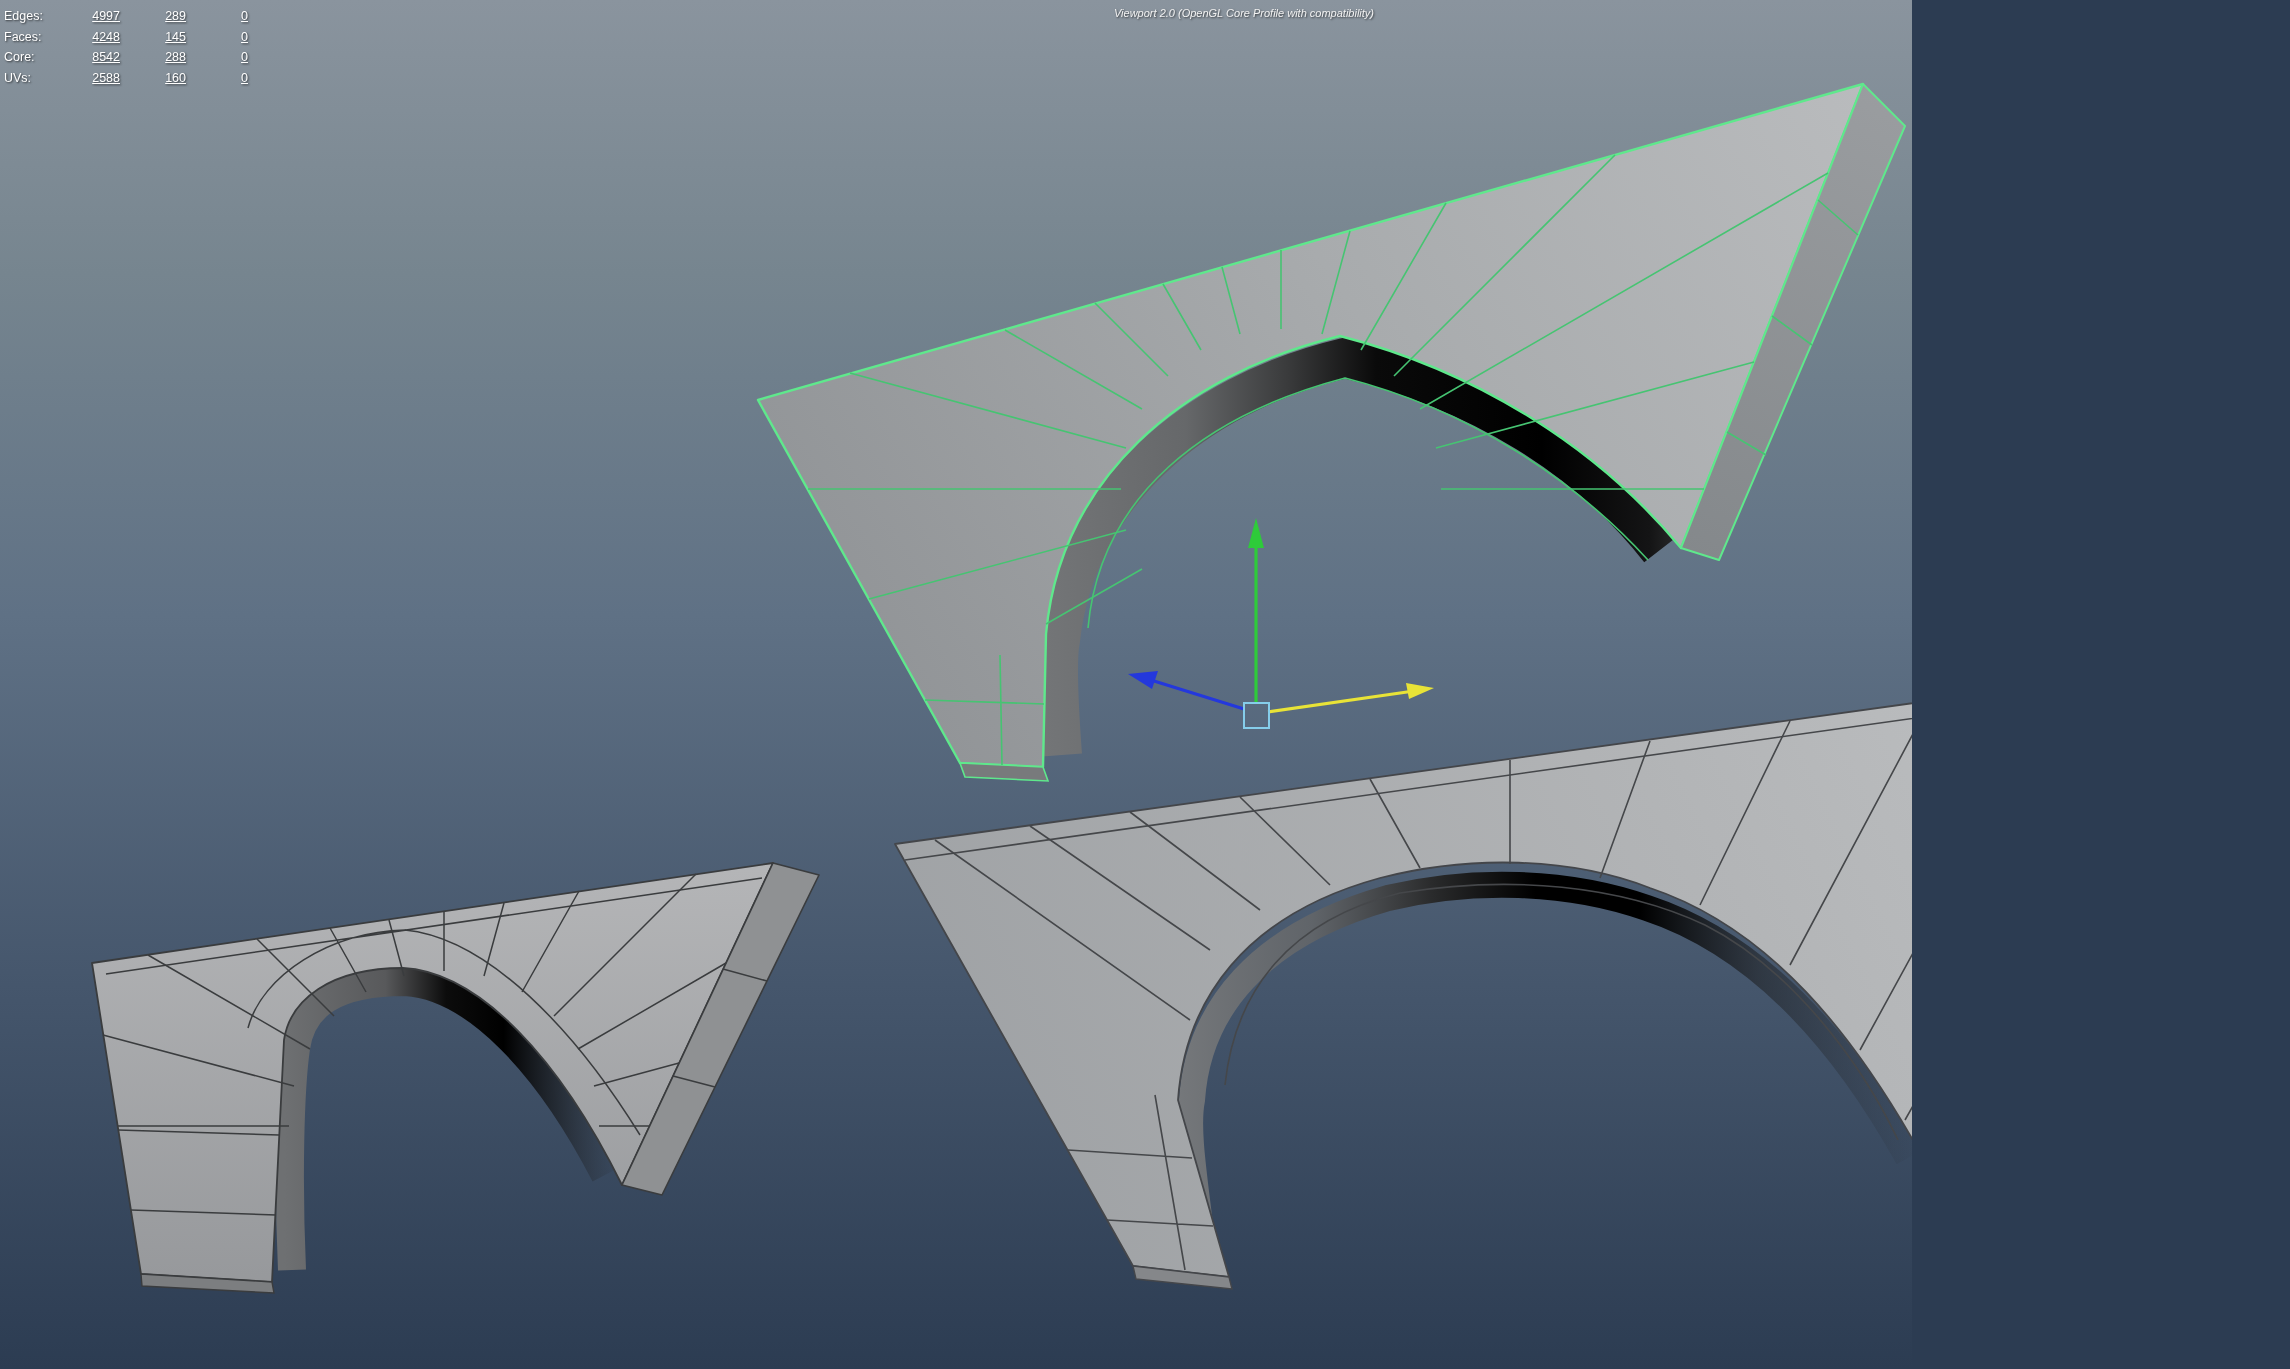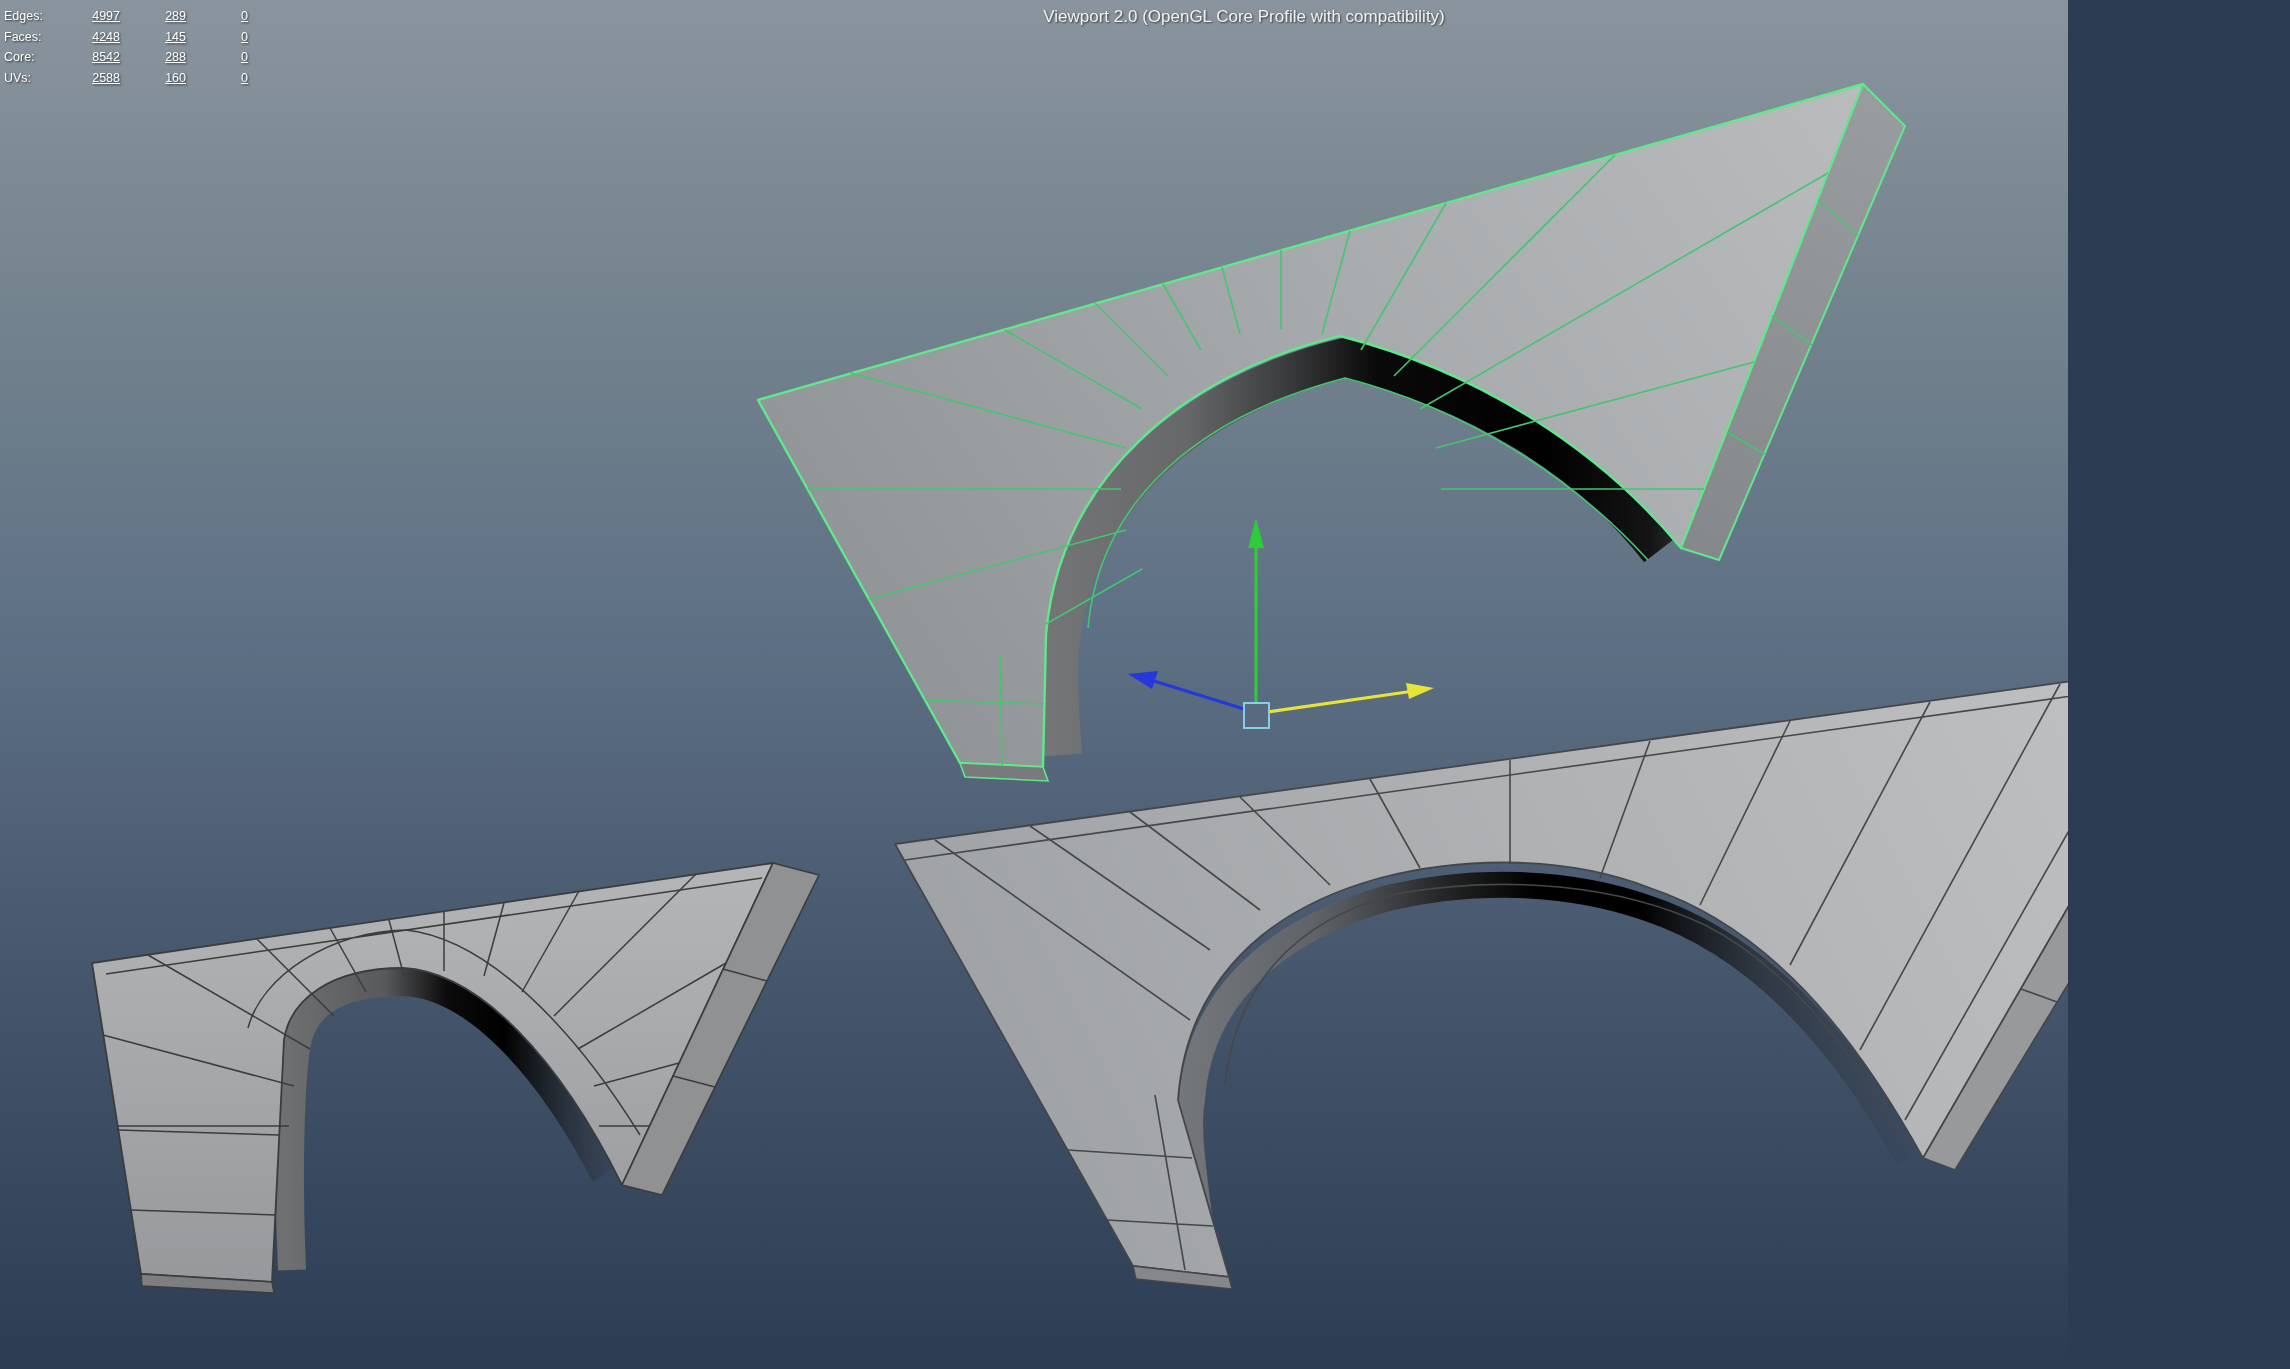--- a/index.html
+++ b/index.html
@@ -1,35 +1,35 @@
 <!DOCTYPE html>
 <html><head>
 <meta charset="utf-8">
 <style>
   html,body{margin:0;padding:0;}
   body{width:2290px;height:1369px;overflow:hidden;background:#2c3c52;}
   .viewport{
-    position:relative;width:2068px;height:1369px;overflow:hidden;
+    position:relative;width:1912px;height:1369px;overflow:hidden;
     background:linear-gradient(180deg,#8a949e 0%,#76858f 20%,#5f7185 45%,#45566c 72%,#2c3c52 100%);
     font-family:"Liberation Sans",sans-serif;
   }
   .scene-svg{position:absolute;left:0;top:0;width:2290px;height:1369px;}
   .hud{
     position:absolute;top:6px;left:4px;color:#ffffff;
     font-size:12.5px;line-height:20.5px;
     text-shadow:1px 1px 2px rgba(0,0,0,0.65);
     user-select:none;
   }
   .hud-row{display:grid;grid-template-columns:60px 56px 66px 62px;height:20.5px;align-items:center;}
   .hud-label{text-align:left;}
   .hud-val{text-align:right;text-decoration:underline;}
   .renderer-label{
     position:absolute;top:7px;left:1244px;transform:translateX(-50%);
-    color:#f2f2f2;font-size:17px;white-space:nowrap;
-    text-shadow:1px 1px 2px rgba(0,0,0,0.6);user-select:none;
+    color:#f2f2f2;font-size:11px;white-space:nowrap;
+    text-shadow:1px 1px 2px rgba(0,0,0,0.6);user-select:none;font-style:italic;
   }
 </style>
 </head>
 <body>
 
 <div class="viewport">
 
   <svg class="scene-svg" viewBox="0 0 2290 1369">
     <defs>
       <linearGradient id="m1f" gradientUnits="userSpaceOnUse" x1="860" y1="760" x2="1860" y2="90">

